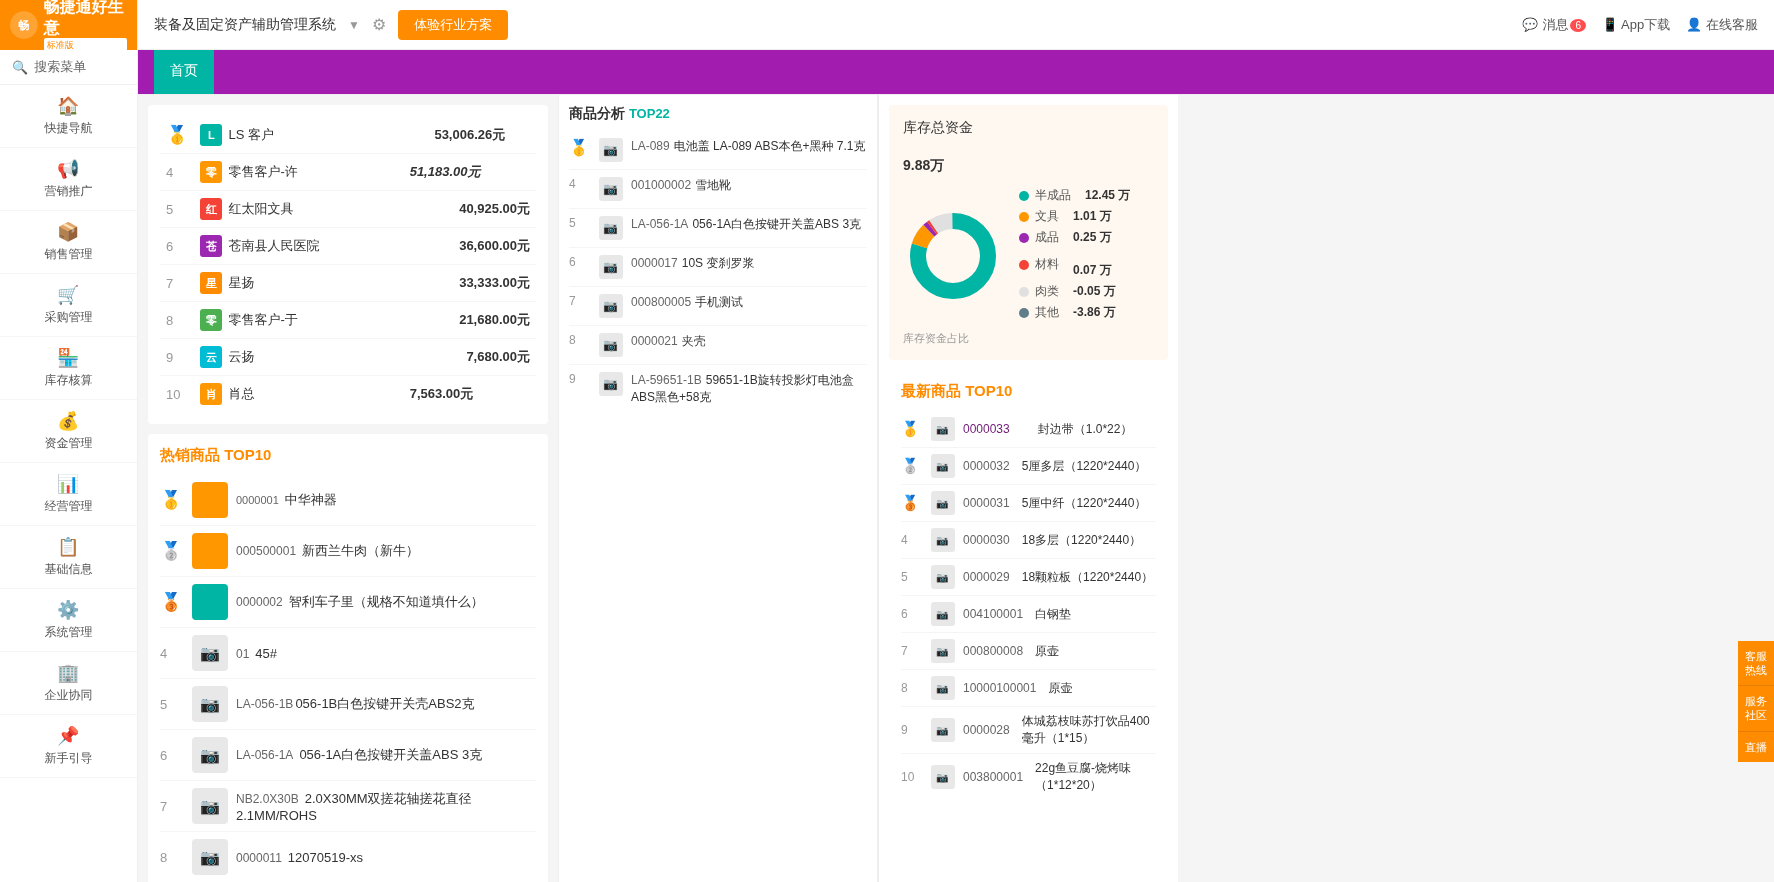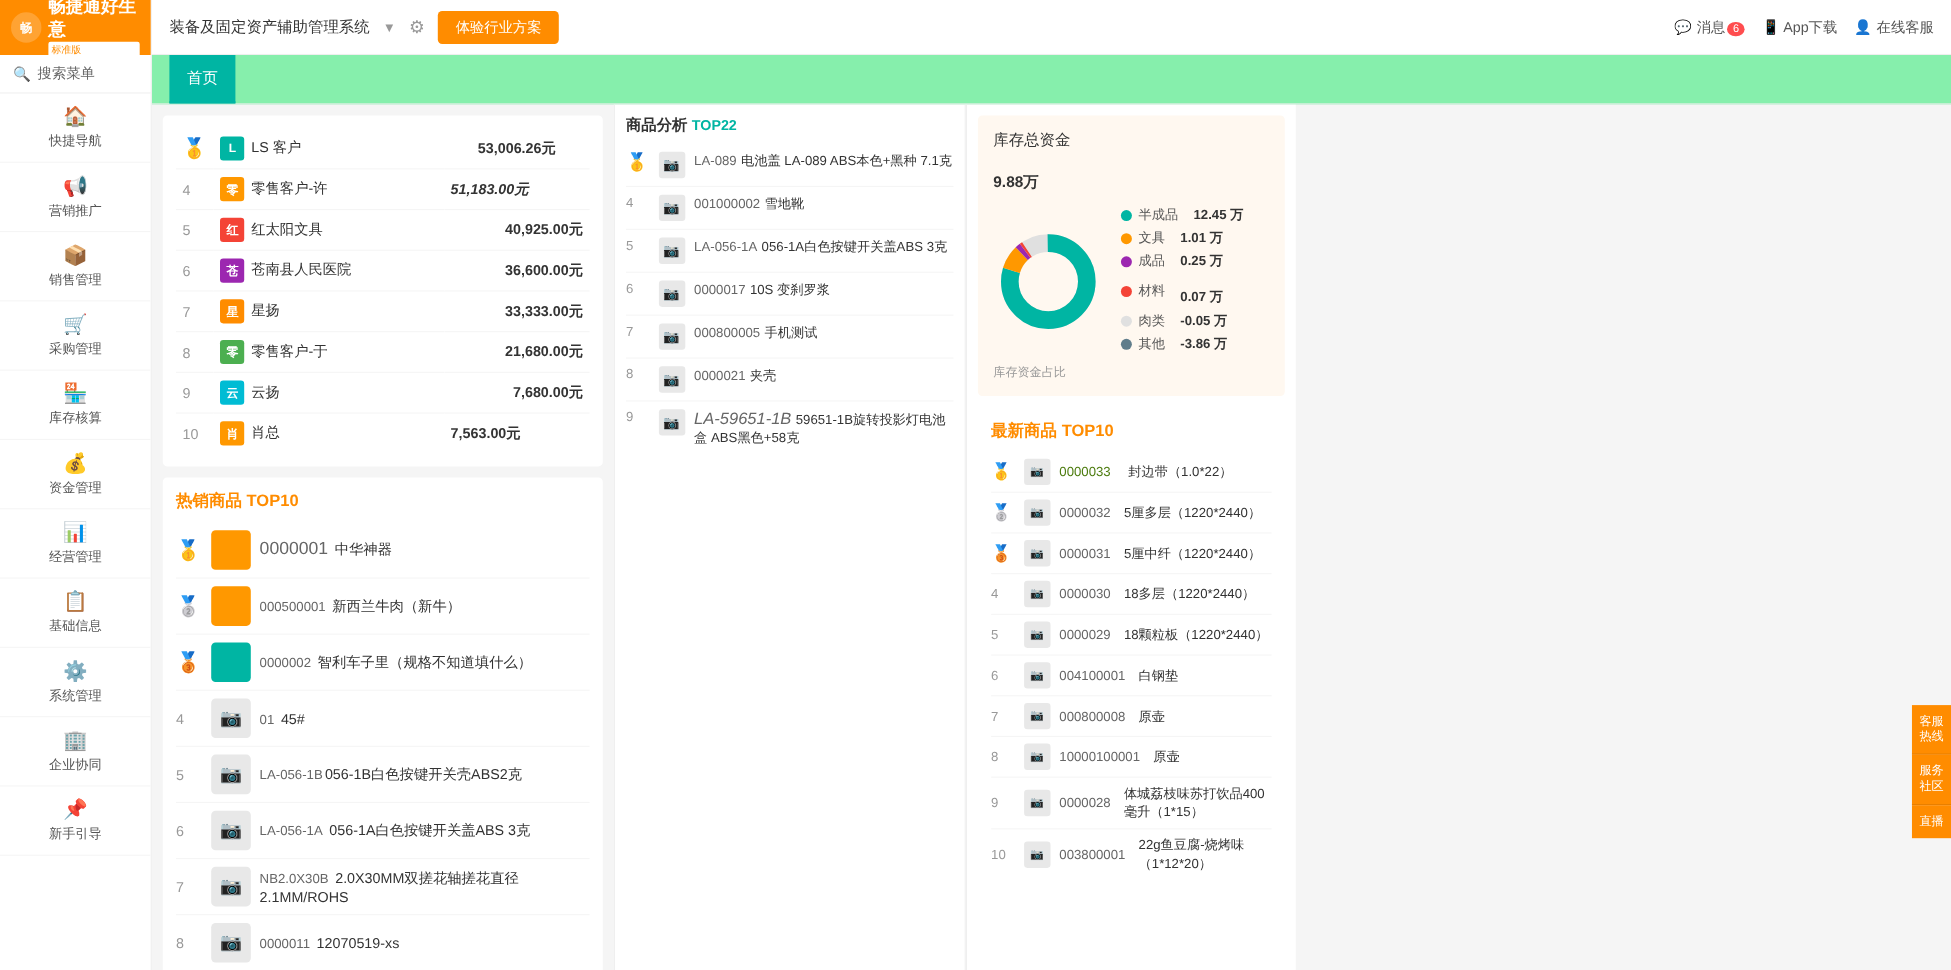--- a/index.html
+++ b/index.html
@@ -37,21 +37,21 @@
     .topbar-dropdown { color: #999; font-size: 12px; cursor: pointer; }
     .topbar-gear { color: #999; cursor: pointer; font-size: 16px; }
     .topbar-btn {
       background: #ff8c00; color: #fff; border: none; border-radius: 4px; padding: 6px 16px; font-size: 13px; cursor: pointer;
     }
     .topbar-right { margin-left: auto; display: flex; align-items: center; gap: 16px; color: #555; font-size: 13px; }
     .topbar-right .badge { background: #ff4d4f; color: #fff; border-radius: 50%; font-size: 10px; padding: 1px 5px; margin-left: 2px; }
 
     
     .page-nav {
-      background: #86efac; border-bottom: 1px solid #eee; padding: 0 16px; display: flex; 
+      background: #a21caf; border-bottom: 1px solid #eee; padding: 0 16px; display: flex; 
     }
     .page-nav-item {
       padding: 12px 16px; font-size: 14px; cursor: pointer; color: #333; border-bottom: 2px solid transparent;
     }
     .page-nav-item.active { color: #fff; background: #00b5a3; border-bottom: 2px solid #00b5a3; }
 
     
     .content { display: flex; flex: 1; overflow: hidden; gap: 0; }
 
     .content-main { flex: 1; overflow-y: auto; padding: 10px; display: flex; flex-direction: column; gap: 10px; }
@@ -250,21 +250,21 @@
             </tbody>
         </table>
       </div>
 
       <div class="hot-products">
         <div class="section-title">热销商品 TOP10</div>
         <div id="hot-products-list">
             <div class="product-row">
               <span style="width: 24px; flex-shrink: 0; font-size: 18px;">🥇</span>
               <div style="width: 36px; height: 36px; border-radius: 4px; flex-shrink: 0; background: rgb(255, 152, 0);"></div>
-              <div><span style="color: rgb(102, 102, 102); font-size: 16px; margin-right: 6px;">0000001</span><span style="color: rgb(51, 51, 51); font-size: 13px;">中华神器</span></div>
+              <div><span style="color: rgb(102, 102, 102); font-size: 11px; margin-right: 6px;">0000001</span><span style="color: rgb(51, 51, 51); font-size: 13px;">中华神器</span></div>
             </div>
             <div class="product-row">
               <span style="width: 24px; flex-shrink: 0; font-size: 18px;">🥈</span>
               <div style="width: 36px; height: 36px; border-radius: 4px; flex-shrink: 0; background: rgb(255, 152, 0);"></div>
               <div><span style="color: rgb(102, 102, 102); font-size: 12px; margin-right: 6px;">000500001</span><span style="color: rgb(51, 51, 51); font-size: 13px;">新西兰牛肉（新牛）</span></div>
             </div>
             <div class="product-row">
               <span style="width: 24px; flex-shrink: 0; font-size: 18px;">🥉</span>
               <div style="width: 36px; height: 36px; border-radius: 4px; flex-shrink: 0; background: rgb(0, 181, 163);"></div>
               <div><span style="color: rgb(102, 102, 102); font-size: 12px; margin-right: 6px;">0000002</span><span style="color: rgb(51, 51, 51); font-size: 13px;">智利车子里（规格不知道填什么）</span></div>
@@ -353,21 +353,21 @@
             <div class="top-prod-img">
               <span style="font-size: 12px; color: rgb(187, 187, 187);">📷</span>
             </div>
             <div style="flex: 1 1 0%;"><span style="color: rgb(102, 102, 102); font-size: 12px; margin-right: 4px;">0000021</span><span style="color: rgb(51, 51, 51); font-size: 12px;">夹壳</span></div>
           </div>
           <div class="top-prod-row">
             <span style="width: 22px; flex-shrink: 0; color: rgb(153, 153, 153);">9</span>
             <div class="top-prod-img">
               <span style="font-size: 12px; color: rgb(187, 187, 187);">📷</span>
             </div>
-            <div style="flex: 1 1 0%;"><span style="color: rgb(102, 102, 102); font-size: 15px; margin-right: 4px; font-style: italic;">LA-59651-1B</span><span style="color: rgb(51, 51, 51); font-size: 12px;">59651-1B旋转投影灯电池盒 ABS黑色+58克</span></div>
+            <div style="flex: 1 1 0%;"><span style="color: rgb(102, 102, 102); font-size: 12px; margin-right: 4px;">LA-59651-1B</span><span style="color: rgb(51, 51, 51); font-size: 12px;">59651-1B旋转投影灯电池盒 ABS黑色+58克</span></div>
           </div>
         </div>
     </div>
 
     <div class="right-panel">
 
       <div class="inventory-card">
         <div class="inventory-title">库存总资金</div>
         <div class="inventory-amount">
           <span>9.88</span><span>万</span>
@@ -425,21 +425,21 @@
       </div>
 
       <div class="new-products">
         <div class="section-title">最新商品 TOP10</div>
         <div id="new-products-list">
             <div class="new-prod-row">
               <span style="width: 22px; flex-shrink: 0; font-size: 15px;">🥇</span>
               <div class="new-prod-img">
                 <span style="font-size: 10px; color: rgb(187, 187, 187);">📷</span>
               </div>
-              <span style="color: #4d7c0f; margin-right: 8px;">0000033</span>
+              <span style="color: #701a75; margin-right: 20px;">0000033</span>
               <span style="color: rgb(51, 51, 51);">封边带（1.0*22）</span>
             </div>
             <div class="new-prod-row">
               <span style="width: 22px; flex-shrink: 0; font-size: 15px;">🥈</span>
               <div class="new-prod-img">
                 <span style="font-size: 10px; color: rgb(187, 187, 187);">📷</span>
               </div>
               <span style="color: rgb(102, 102, 102); margin-right: 4px;">0000032</span>
               <span style="color: rgb(51, 51, 51);">5厘多层（1220*2440）</span>
             </div>

